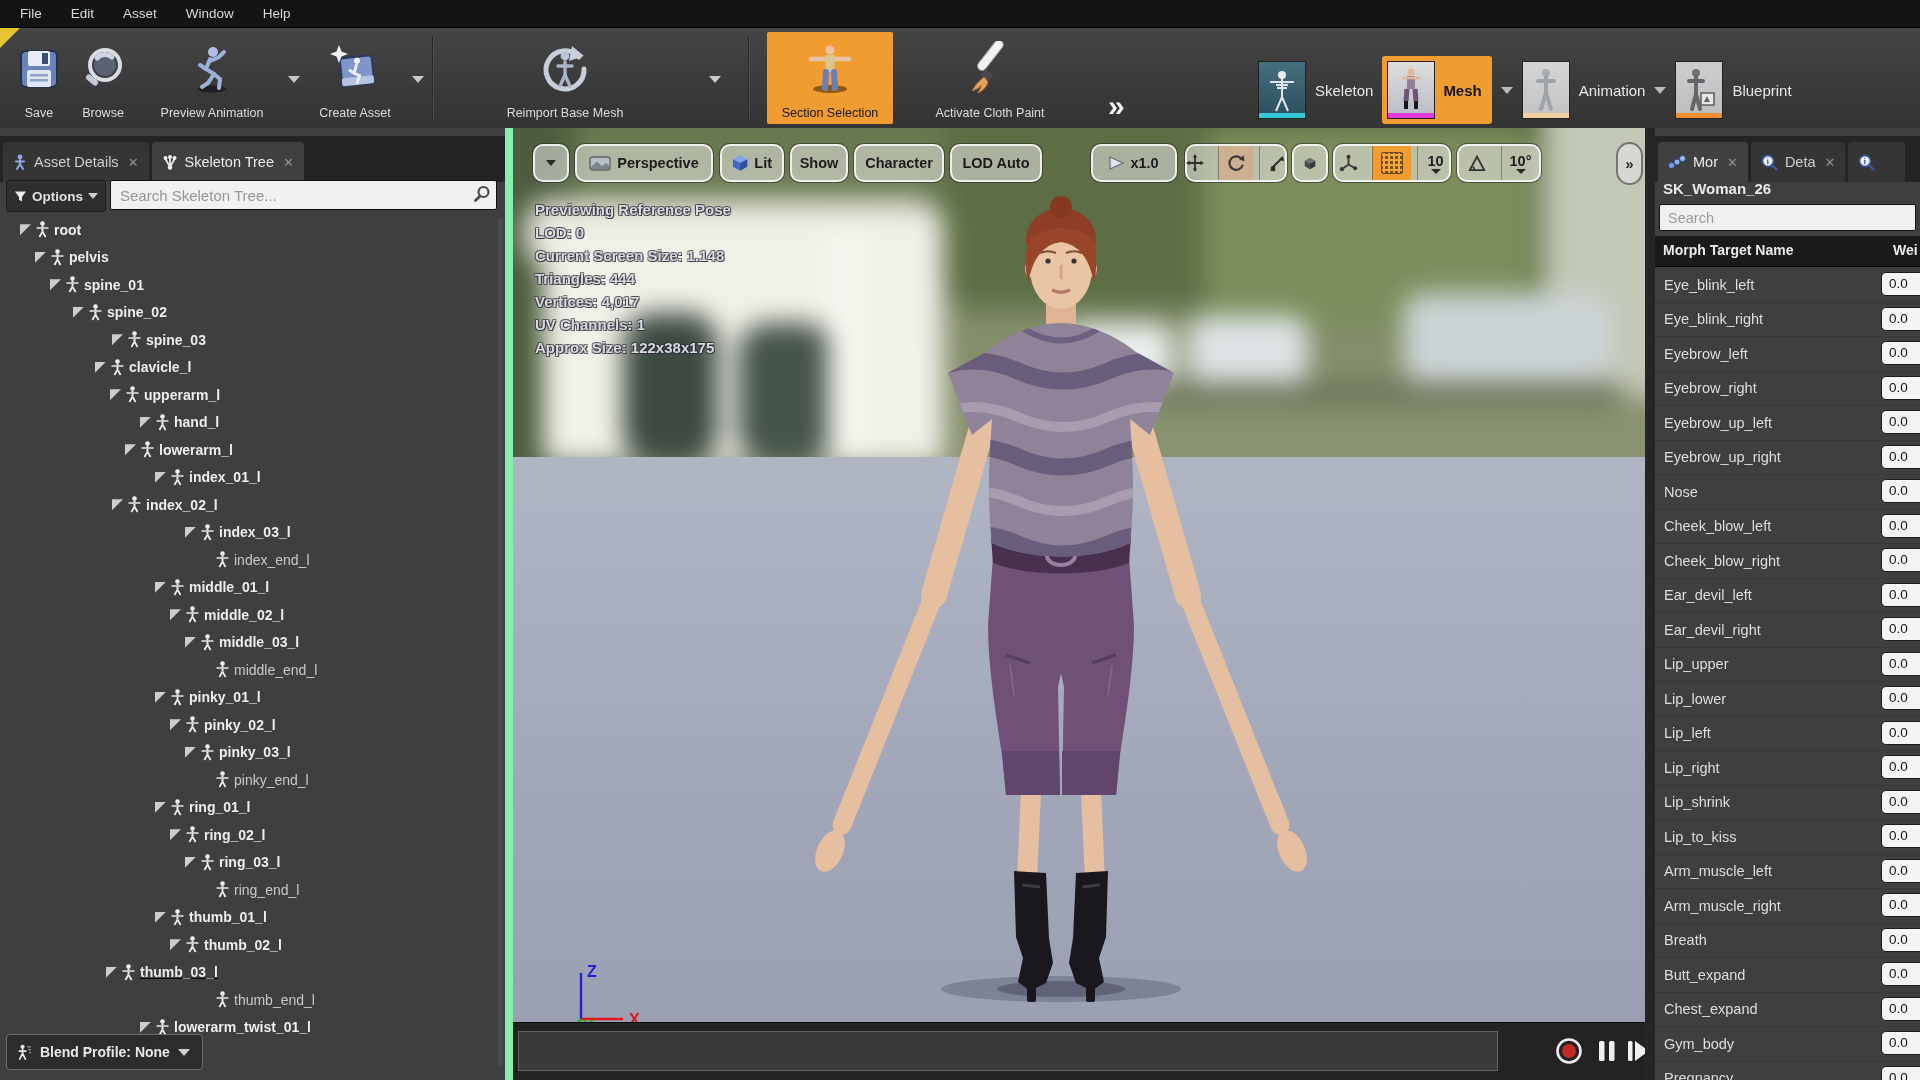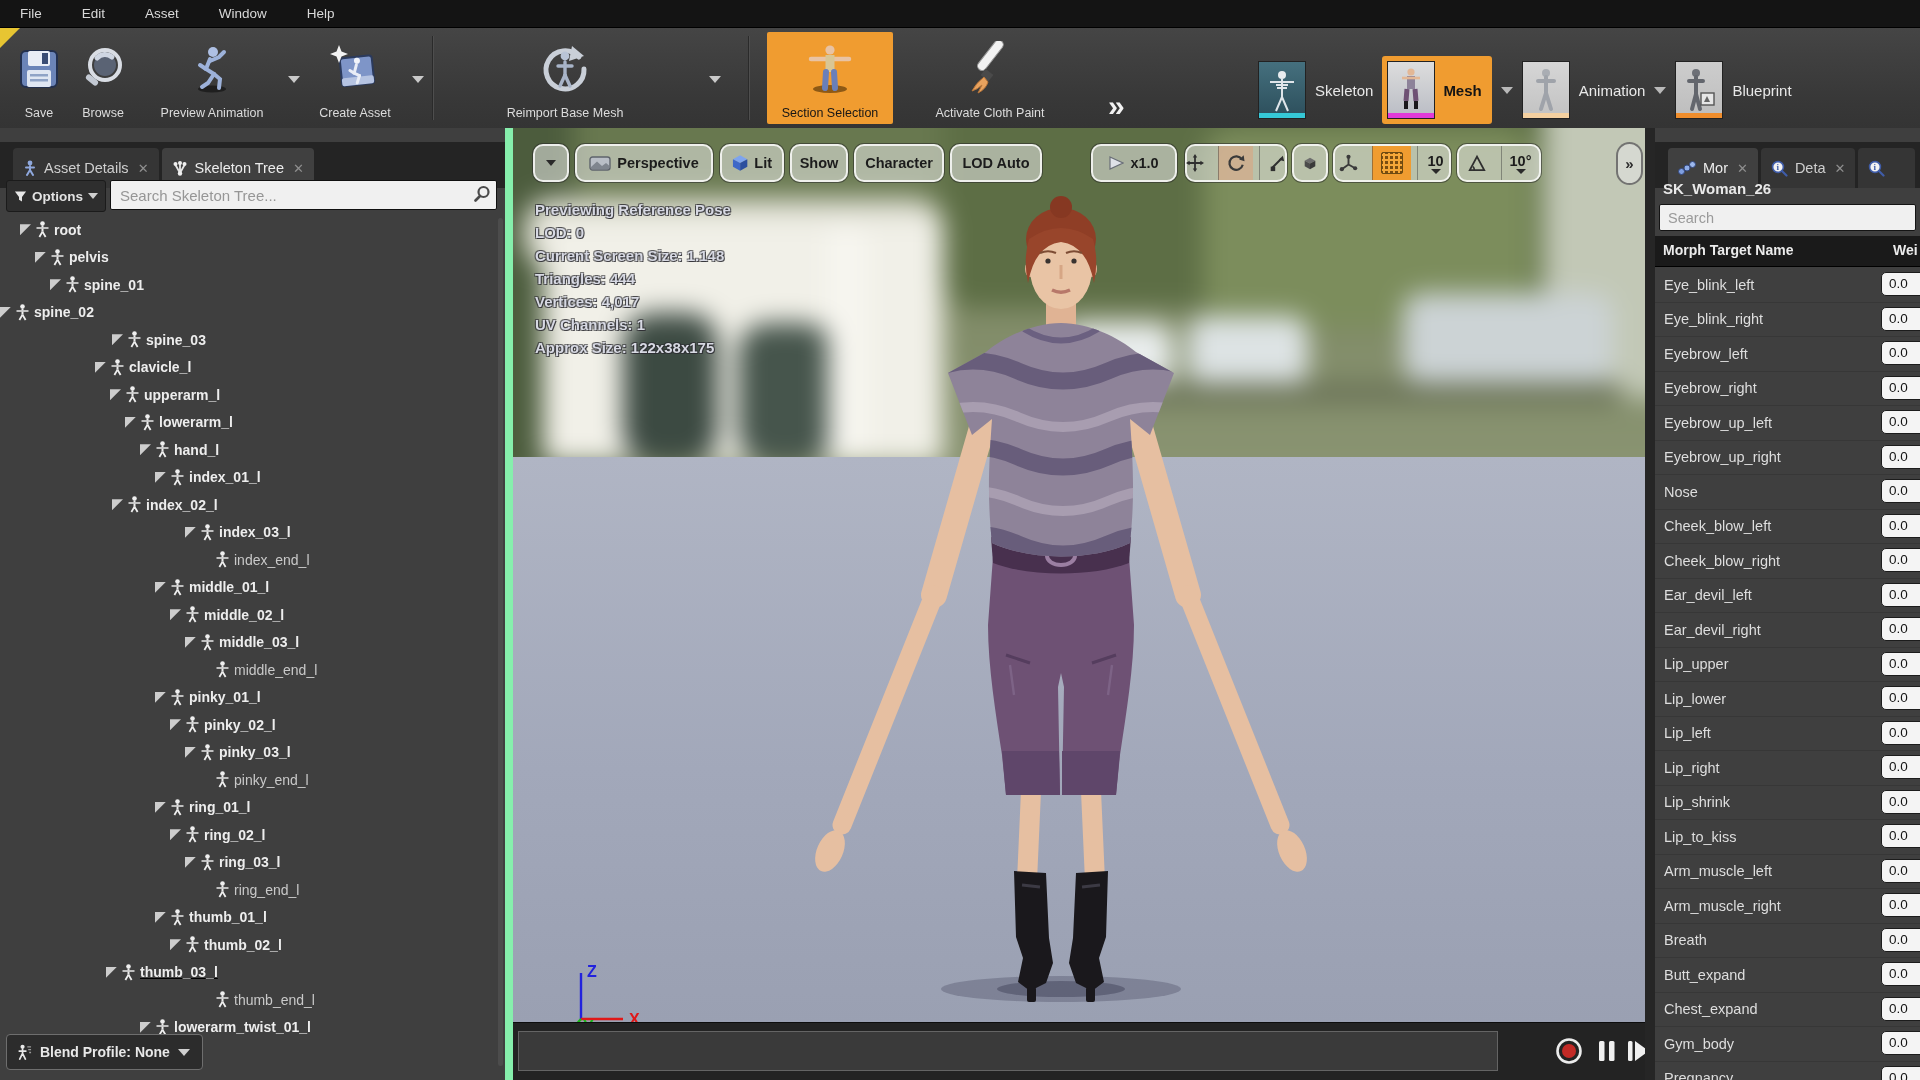--- a/index.html
+++ b/index.html
@@ -3,21 +3,21 @@
 <meta charset="utf-8">
 <style>
   html,body{margin:0;padding:0;}
   body{
     width:1920px;height:1080px;overflow:hidden;position:relative;
     background:#303030;font-family:"Liberation Sans",sans-serif;
     -webkit-font-smoothing:antialiased;user-select:none;
   }
   
   #menubar{position:absolute;left:0;top:0;width:1920px;height:28px;background:#141414;
-    display:flex;align-items:center;gap:16px;padding-left:8px;box-sizing:border-box;
+    display:flex;align-items:center;gap:5px;padding-left:8px;box-sizing:border-box;
     border-bottom:1px solid #000;}
   .menu-item{color:#d9d9d9;font-size:13.5px;padding:4px 12px;cursor:default;}
   
   #toolbar{position:absolute;left:0;top:28px;width:1920px;height:100px;
     background:linear-gradient(#454545,#383838 70%,#343434);border-bottom:1px solid #202020;}
   #corner-fold{position:absolute;left:0;top:0;width:0;height:0;
     border-top:20px solid #e7c532;border-right:20px solid transparent;}
   .tb-btn{position:absolute;top:4px;height:92px;display:flex;flex-direction:column;
     align-items:center;justify-content:flex-end;padding-bottom:4px;box-sizing:border-box;}
   .tb-btn .ticon{flex:1;display:flex;align-items:center;justify-content:center;}
@@ -33,21 +33,21 @@
   #modes{position:absolute;left:1258px;top:0;right:0;height:124px;display:flex;align-items:center;gap:9px;overflow:hidden;}
   .mode-thumb{width:48px;height:58px;border:1px solid #222;box-sizing:border-box;position:relative;flex:none;}
   .mode-thumb .img{position:absolute;inset:0 0 5px 0;display:flex;align-items:flex-end;justify-content:center;}
   .mode-thumb .strip{position:absolute;left:0;right:0;bottom:0;height:5px;}
   .mode-label{color:#e8e8e8;font-size:15px;white-space:nowrap;}
   .mode-active{display:flex;align-items:center;gap:8px;background:#f09c30;border-radius:3px;padding:5px 10px 5px 5px;}
   .mode-active .mode-label{color:#141414;font-weight:bold;}
   .mode-caret{width:0;height:0;border-left:6px solid transparent;border-right:6px solid transparent;border-top:7px solid #b9b9b9;flex:none;}
   
   #left-panel{position:absolute;left:0;top:128px;width:505px;height:952px;background:#3f3f3f;overflow:hidden;}
-  .tabbar{position:absolute;left:0;top:14px;right:0;height:46px;background:#242424;display:flex;align-items:flex-end;padding-left:13px;gap:3px;}
+  .tabbar{position:absolute;left:0;top:8px;right:0;height:46px;background:#242424;display:flex;align-items:flex-end;padding-left:3px;gap:3px;}
   .tab{height:40px;display:flex;align-items:center;gap:7px;padding:0 10px;background:#353535;
     border-radius:4px 4px 0 0;color:#cfcfcf;font-size:14.5px;white-space:nowrap;}
   .tab.active{background:#404040;color:#ececec;}
   .tab .close-x{color:#8f8f8f;font-size:13px;margin-left:2px;}
   #lp-options-row{position:absolute;left:0;top:50px;right:0;height:36px;}
   #options-btn{position:absolute;left:6px;top:2px;width:98px;height:30px;background:#2e2e2e;border:1px solid #1b1b1b;
     border-radius:3px;display:flex;align-items:center;justify-content:center;gap:5px;color:#e2e2e2;font-size:13.5px;font-weight:bold;}
   #skeleton-search{position:absolute;left:110px;top:2px;right:8px;height:30px;background:#f0f0f0;border:1px solid #101010;
     border-radius:2px;box-sizing:border-box;font-size:15px;color:#555;padding:0 30px 0 9px;font-family:"Liberation Sans",sans-serif;}
   #skeleton-search::placeholder{color:#969696;}
@@ -350,21 +350,21 @@
       <div class="bone-row" style="padding-left: 50px;">
     <span class="tree-arrow"></span>
     <svg class="bone-icon" width="15" height="17" viewBox="0 0 15 17">
       <circle cx="7.5" cy="2.6" r="2.3" fill="#efefef"></circle>
       <path d="M7.5,5 L7.5,10.6" stroke="#efefef" stroke-width="2"></path>
       <path d="M1.5,7 L13.5,7" stroke="#cfcfcf" stroke-width="1.8"></path>
       <path d="M7.5,10.6 L4.4,16 M7.5,10.6 L10.6,16" stroke="#efefef" stroke-width="1.8"></path>
     </svg>
     <span class="bone-label">spine_01</span>
   </div>
-      <div class="bone-row" style="">
+      <div class="bone-row" style="padding-left: 65px; margin-left: 8px;">
     <span class="tree-arrow"></span>
     <svg class="bone-icon" width="15" height="17" viewBox="0 0 15 17">
       <circle cx="7.5" cy="2.6" r="2.3" fill="#efefef"></circle>
       <path d="M7.5,5 L7.5,10.6" stroke="#efefef" stroke-width="2"></path>
       <path d="M1.5,7 L13.5,7" stroke="#cfcfcf" stroke-width="1.8"></path>
       <path d="M7.5,10.6 L4.4,16 M7.5,10.6 L10.6,16" stroke="#efefef" stroke-width="1.8"></path>
     </svg>
     <span class="bone-label">spine_02</span>
   </div>
       <div class="bone-row" style="padding-left: 112px;">
@@ -390,39 +390,39 @@
       <div class="bone-row" style="padding-left: 110px;">
     <span class="tree-arrow"></span>
     <svg class="bone-icon" width="15" height="17" viewBox="0 0 15 17">
       <circle cx="7.5" cy="2.6" r="2.3" fill="#efefef"></circle>
       <path d="M7.5,5 L7.5,10.6" stroke="#efefef" stroke-width="2"></path>
       <path d="M1.5,7 L13.5,7" stroke="#cfcfcf" stroke-width="1.8"></path>
       <path d="M7.5,10.6 L4.4,16 M7.5,10.6 L10.6,16" stroke="#efefef" stroke-width="1.8"></path>
     </svg>
     <span class="bone-label">upperarm_l</span>
   </div>
+      <div class="bone-row" style="padding-left: 140px;">
+    <span class="tree-arrow"></span>
+    <svg class="bone-icon" width="15" height="17" viewBox="0 0 15 17">
+      <circle cx="7.5" cy="2.6" r="2.3" fill="#efefef"></circle>
+      <path d="M7.5,5 L7.5,10.6" stroke="#efefef" stroke-width="2"></path>
+      <path d="M1.5,7 L13.5,7" stroke="#cfcfcf" stroke-width="1.8"></path>
+      <path d="M7.5,10.6 L4.4,16 M7.5,10.6 L10.6,16" stroke="#efefef" stroke-width="1.8"></path>
+    </svg>
+    <span class="bone-label">hand_l</span>
+  </div>
       <div class="bone-row" style="padding-left: 125px;">
     <span class="tree-arrow"></span>
     <svg class="bone-icon" width="15" height="17" viewBox="0 0 15 17">
       <circle cx="7.5" cy="2.6" r="2.3" fill="#efefef"></circle>
       <path d="M7.5,5 L7.5,10.6" stroke="#efefef" stroke-width="2"></path>
       <path d="M1.5,7 L13.5,7" stroke="#cfcfcf" stroke-width="1.8"></path>
       <path d="M7.5,10.6 L4.4,16 M7.5,10.6 L10.6,16" stroke="#efefef" stroke-width="1.8"></path>
     </svg>
     <span class="bone-label">lowerarm_l</span>
-  </div>
-      <div class="bone-row" style="padding-left: 140px;">
-    <span class="tree-arrow"></span>
-    <svg class="bone-icon" width="15" height="17" viewBox="0 0 15 17">
-      <circle cx="7.5" cy="2.6" r="2.3" fill="#efefef"></circle>
-      <path d="M7.5,5 L7.5,10.6" stroke="#efefef" stroke-width="2"></path>
-      <path d="M1.5,7 L13.5,7" stroke="#cfcfcf" stroke-width="1.8"></path>
-      <path d="M7.5,10.6 L4.4,16 M7.5,10.6 L10.6,16" stroke="#efefef" stroke-width="1.8"></path>
-    </svg>
-    <span class="bone-label">hand_l</span>
   </div>
       <div class="bone-row" style="padding-left: 155px;">
     <span class="tree-arrow"></span>
     <svg class="bone-icon" width="15" height="17" viewBox="0 0 15 17">
       <circle cx="7.5" cy="2.6" r="2.3" fill="#efefef"></circle>
       <path d="M7.5,5 L7.5,10.6" stroke="#efefef" stroke-width="2"></path>
       <path d="M1.5,7 L13.5,7" stroke="#cfcfcf" stroke-width="1.8"></path>
       <path d="M7.5,10.6 L4.4,16 M7.5,10.6 L10.6,16" stroke="#efefef" stroke-width="1.8"></path>
     </svg>
     <span class="bone-label">index_01_l</span>

